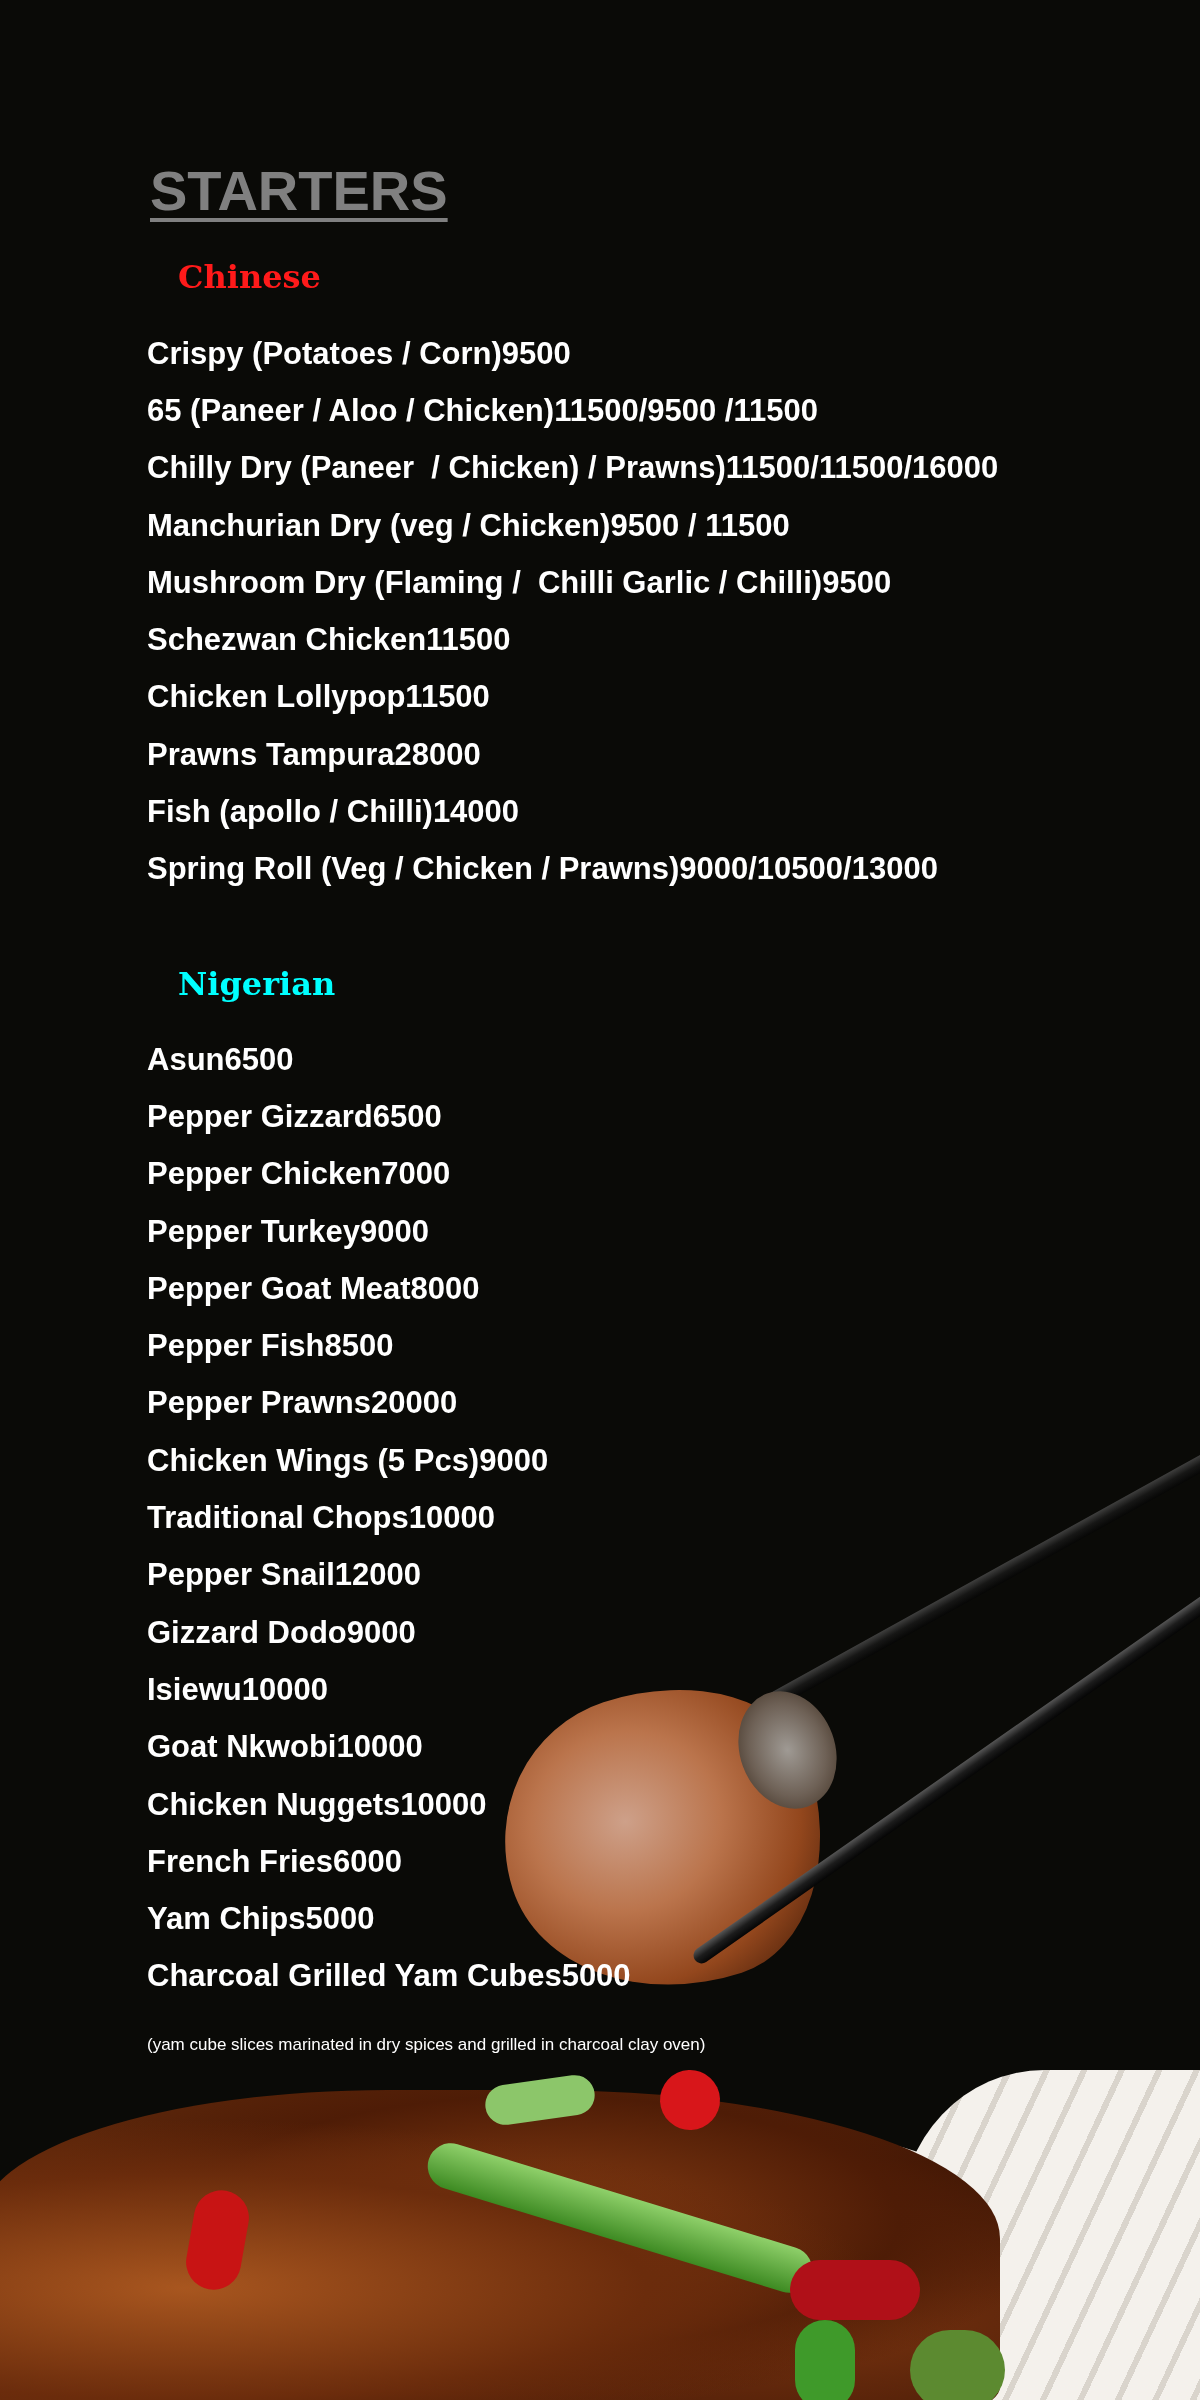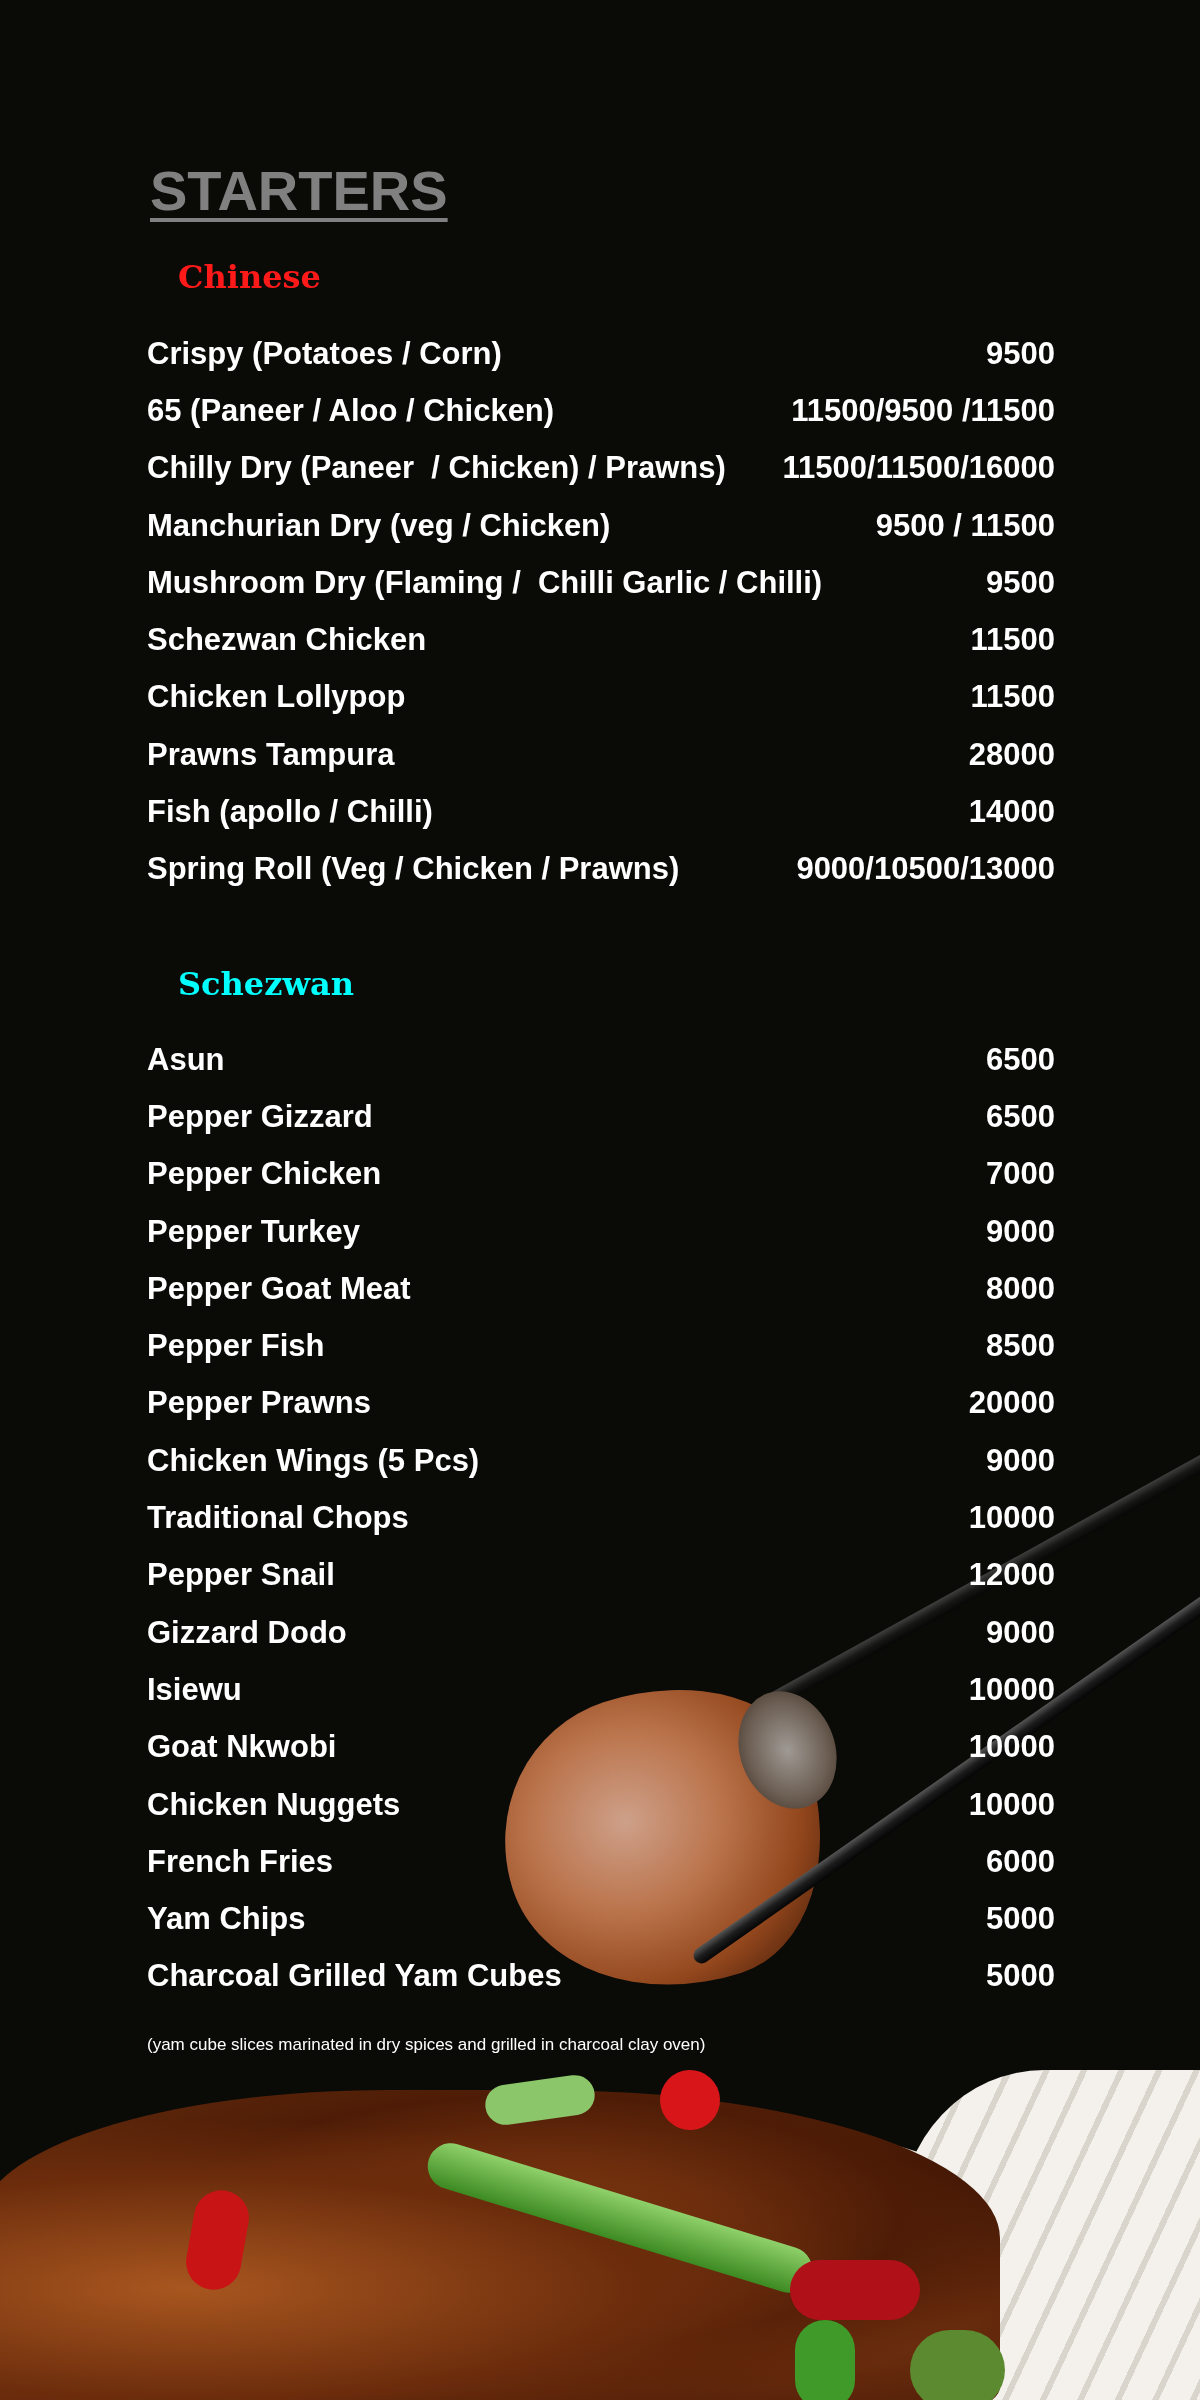--- a/index.html
+++ b/index.html
@@ -21,21 +21,21 @@
           radial-gradient(ellipse at 20% 60%,#a8561f 0%,#6b2c0c 40%,transparent 60%),
           radial-gradient(ellipse at 55% 40%,#8a3f14 0%,#4e1c06 45%,transparent 65%),
           radial-gradient(ellipse at 80% 70%,#7a3410 0%,#3a1404 50%,transparent 70%),
           #5a250a;}
   .pepper{position:absolute;border-radius:40px;}
   
   .title{position:absolute;left:150px;top:158px;font-size:56px;font-weight:bold;color:#808080;
          text-decoration:underline;text-decoration-thickness:4px;text-underline-offset:8px;letter-spacing:0;}
   .section-head{position:absolute;left:146px;font-family:"DejaVu Serif",serif;font-weight:bold;font-size:32px;margin-left:32px;}
   .rows{position:absolute;left:147px;width:908px;}
-  .row{height:57.3px;display:flex;justify-content:space-between;align-items:center;color:#ffffff;font-weight:bold;font-size:31px;white-space:pre;}
+  .row{height:57.3px;display:flex;align-items:center;color:#ffffff;font-weight:bold;font-size:31px;white-space:pre;}
   .price{text-align:right;}
   .note{position:absolute;left:147px;top:2030px;width:660px;color:#ffffff;font-size:17px;line-height:30px;}
 </style>
 </head>
 <body>
 
 <div class="page">
 
   <div>
     <div class="chopstick" style="left:760px;top:1700px;width:520px;transform:rotate(-29deg);opacity:.7;"></div>
@@ -66,21 +66,21 @@
     <div class="row"><span>Chilly Dry (Paneer  / Chicken) / Prawns)</span><span class="price">11500/11500/16000</span></div>
     <div class="row"><span>Manchurian Dry (veg / Chicken)</span><span class="price">9500 / 11500</span></div>
     <div class="row"><span>Mushroom Dry (Flaming /  Chilli Garlic / Chilli)</span><span class="price">9500</span></div>
     <div class="row"><span>Schezwan Chicken</span><span class="price">11500</span></div>
     <div class="row"><span>Chicken Lollypop</span><span class="price">11500</span></div>
     <div class="row"><span>Prawns Tampura</span><span class="price">28000</span></div>
     <div class="row"><span>Fish (apollo / Chilli)</span><span class="price">14000</span></div>
     <div class="row"><span>Spring Roll (Veg / Chicken / Prawns)</span><span class="price">9000/10500/13000</span></div>
   </div>
 
-  <div class="section-head" style="top:965px;color:#00ffff;">Schezwan</div>
+  <div class="section-head" style="top:965px;color:#00ffff;">Nigerian</div>
   <div class="rows" style="top:1031px;">
     <div class="row"><span>Asun</span><span class="price">6500</span></div>
     <div class="row"><span>Pepper Gizzard</span><span class="price">6500</span></div>
     <div class="row"><span>Pepper Chicken</span><span class="price">7000</span></div>
     <div class="row"><span>Pepper Turkey</span><span class="price">9000</span></div>
     <div class="row"><span>Pepper Goat Meat</span><span class="price">8000</span></div>
     <div class="row"><span>Pepper Fish</span><span class="price">8500</span></div>
     <div class="row"><span>Pepper Prawns</span><span class="price">20000</span></div>
     <div class="row"><span>Chicken Wings (5 Pcs)</span><span class="price">9000</span></div>
     <div class="row"><span>Traditional Chops</span><span class="price">10000</span></div>

